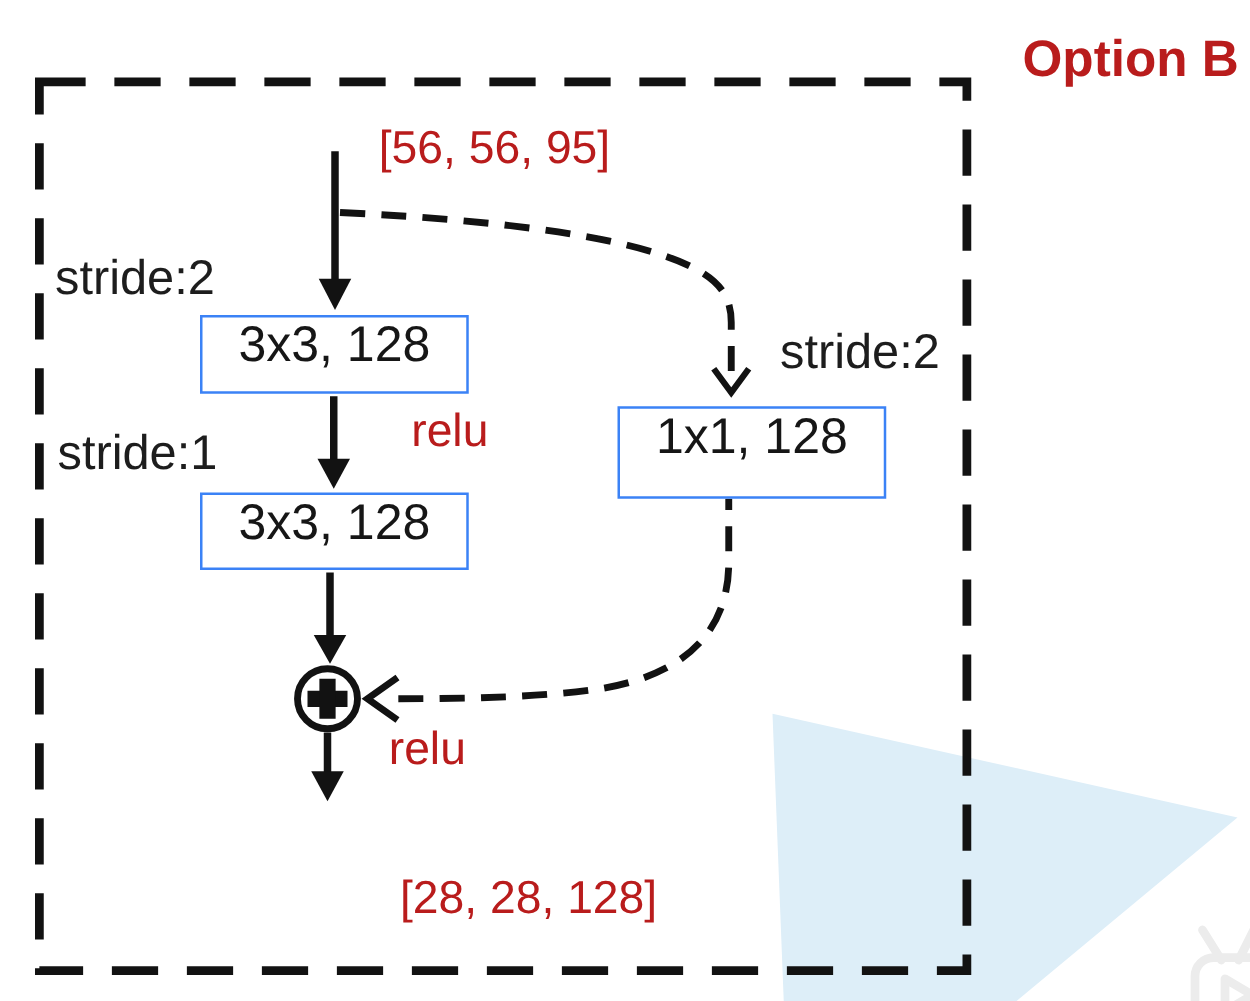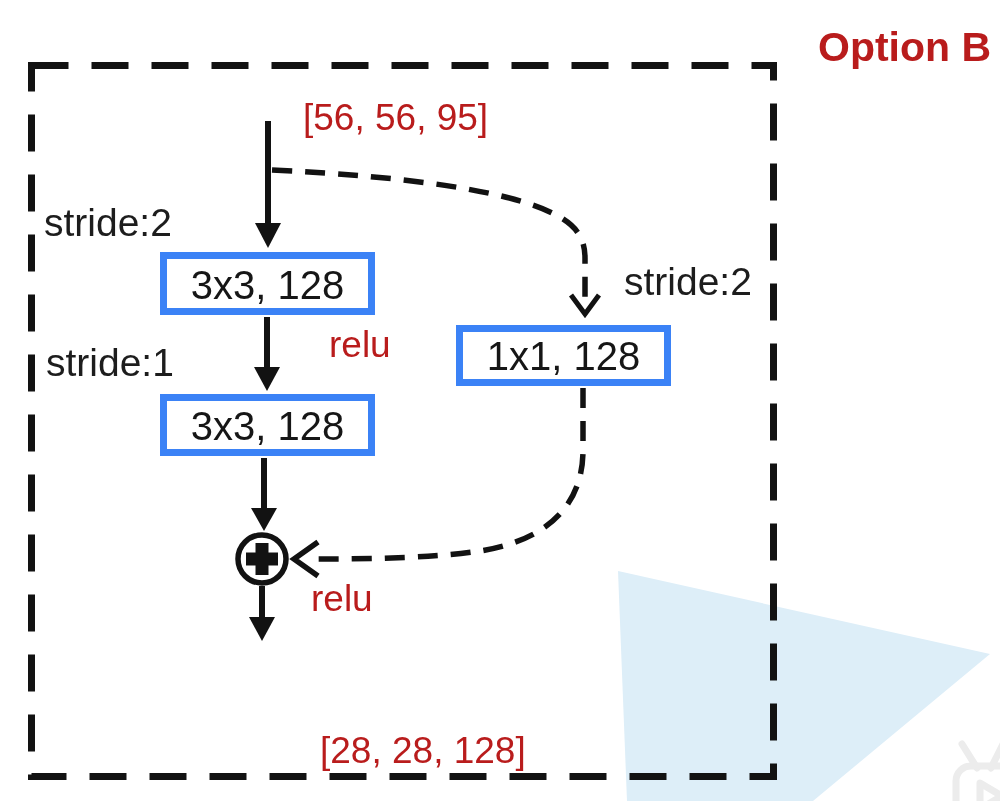--- a/index.html
+++ b/index.html
@@ -31,45 +31,45 @@
   .title {
     left: 818px;
     top: 24px;
     font-size: 41px;
     font-weight: bold;
   }
   .shape-label {
     font-size: 37px;
   }
   .input-shape  { left: 303px; top: 97px;  }
-  .output-shape { left: 320px; top: 730px; }
+  .output-shape { left: 320px; top: 697px; }
   .stride-label {
     font-size: 39px;
     color: #1d1d1d;
   }
   .stride-top-left { left: 44px;  top: 201px; }
   .stride-mid-left { left: 46px;  top: 341px; }
   .stride-right    { left: 624px; top: 260px; }
   .relu-label { font-size: 37px; }
   .relu-1 { left: 329px; top: 324px; }
   .relu-2 { left: 311px; top: 578px; }
   .conv-box {
     position: absolute;
     box-sizing: border-box;
-    border: 7px solid #3b82f6;
+    border: 2px solid #3b82f6;
     background: #ffffff;
     display: flex;
-    align-items: flex-end;
+    align-items: flex-start;
     justify-content: center;
     font-size: 40px;
     color: #161616;
   }
   .conv-1 { left: 160px; top: 252px; width: 215px; height: 63px; }
   .conv-2 { left: 160px; top: 394px; width: 215px; height: 62px; }
-  .conv-sc { left: 456px; top: 325px; width: 215px; height: 61px; }
+  .conv-sc { left: 494px; top: 325px; width: 215px; height: 74px; }
 </style>
 </head>
 <body>
 
 <div class="canvas">
 
   <svg class="svg-layer" viewBox="0 0 1000 801">
 
     <polygon points="618,571 990,654 813,801 627,801" fill="#ddeef8"></polygon>
 

